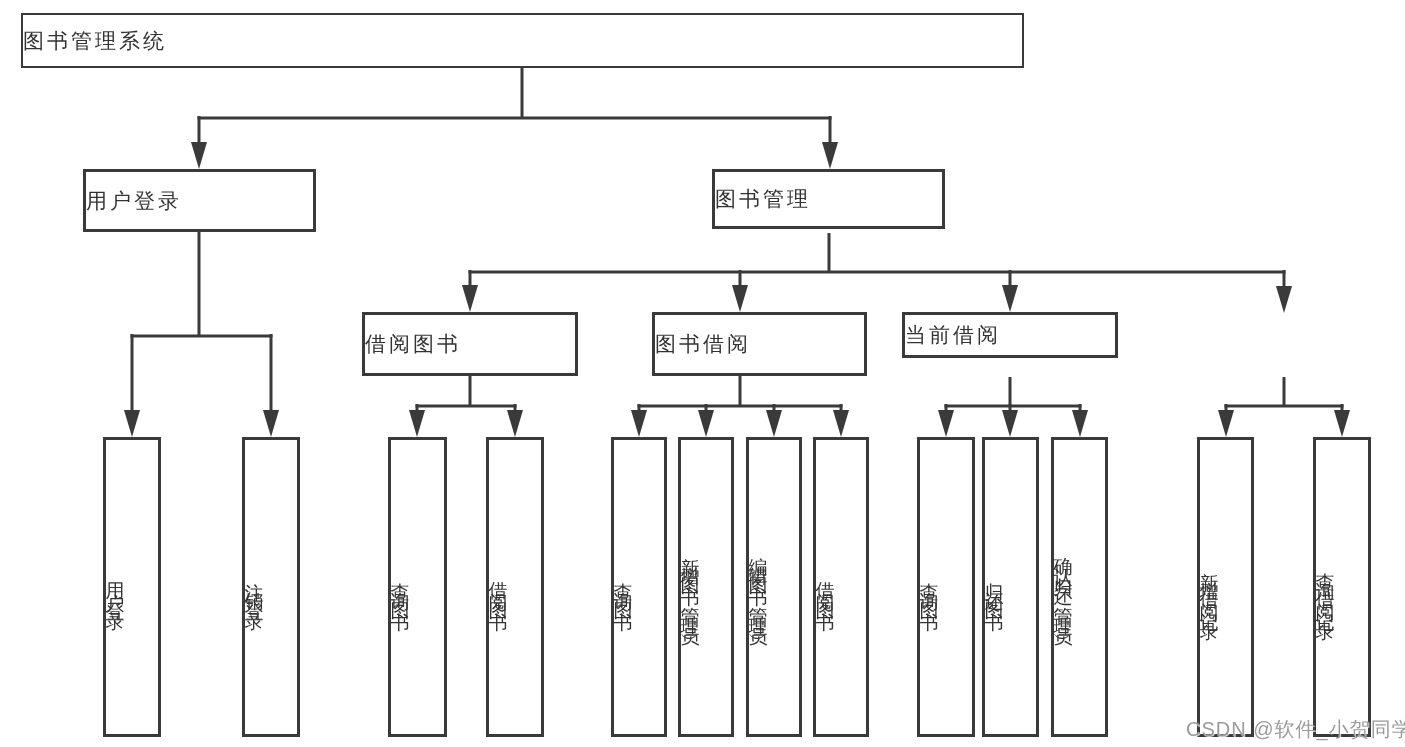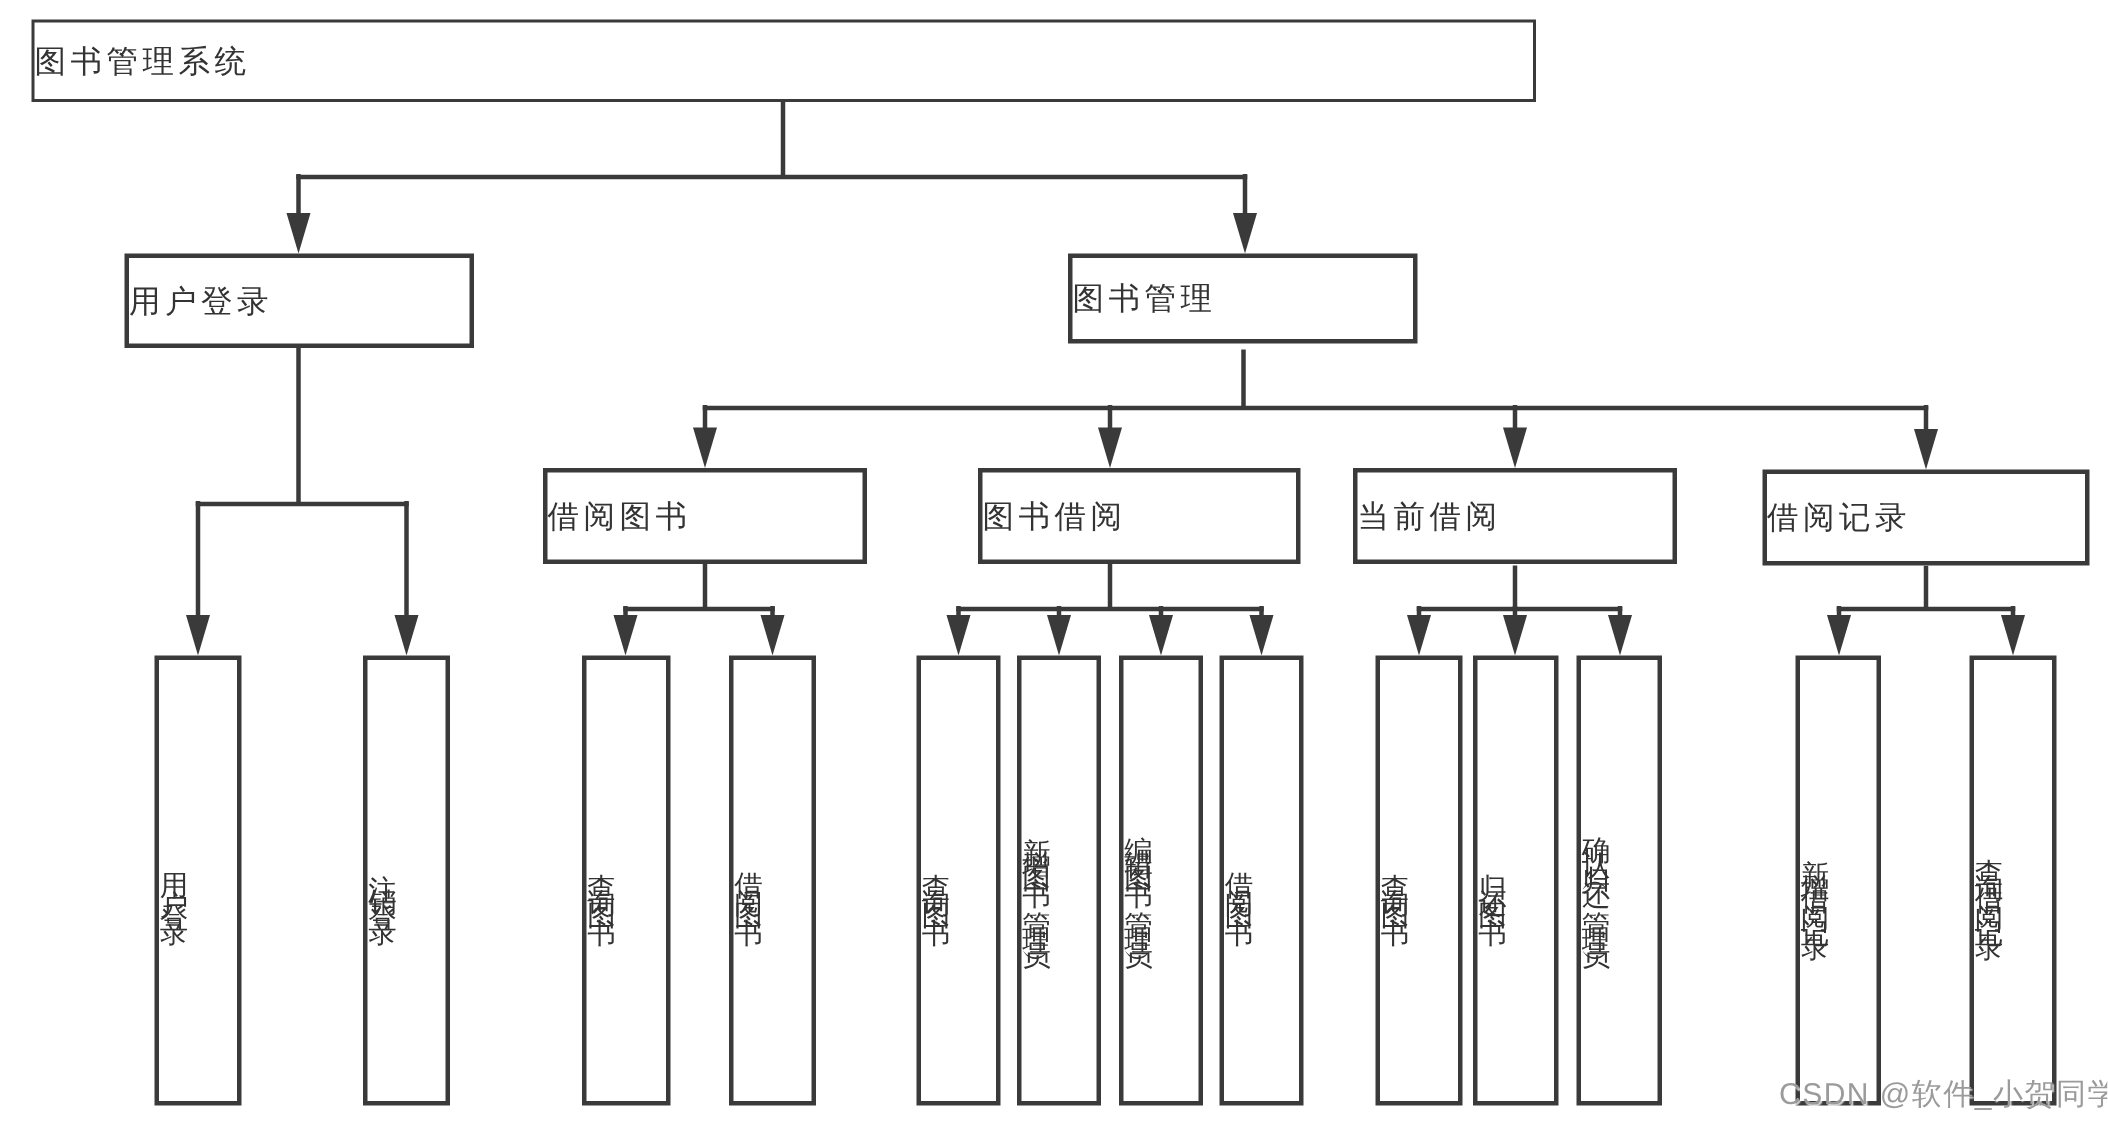--- a/index.html
+++ b/index.html
@@ -124,25 +124,22 @@
   <div class="node" style="left:712px; top:169px; width:233px; height:60px;">
     <span class="hlabel">图书管理</span>
   </div>
 
   <div class="node" style="left:362px; top:312px; width:216px; height:64px;">
     <span class="hlabel">借阅图书</span>
   </div>
   <div class="node" style="left:652px; top:312px; width:215px; height:64px;">
     <span class="hlabel">图书借阅</span>
   </div>
-  <div class="node" style="left:902px; top:312px; width:216px; height:64px;">
+  <div class="node" style="left:902px; top:312px; width:216px; height:46px;">
     <span class="hlabel">当前借阅</span>
-  </div>
-  <div class="node" style="left:1175px; top:313px; width:218px; height:64px;">
-    <span class="hlabel">借阅记录</span>
   </div>
 
   <div class="node leaf" style="left:103px; top:437px; width:58px; height:300px;">
     <span class="vlabel">用户登录</span>
   </div>
   <div class="node leaf" style="left:242px; top:437px; width:58px; height:300px;">
     <span class="vlabel">注销登录</span>
   </div>
 
   <div class="node leaf" style="left:388px; top:437px; width:59px; height:300px;">

